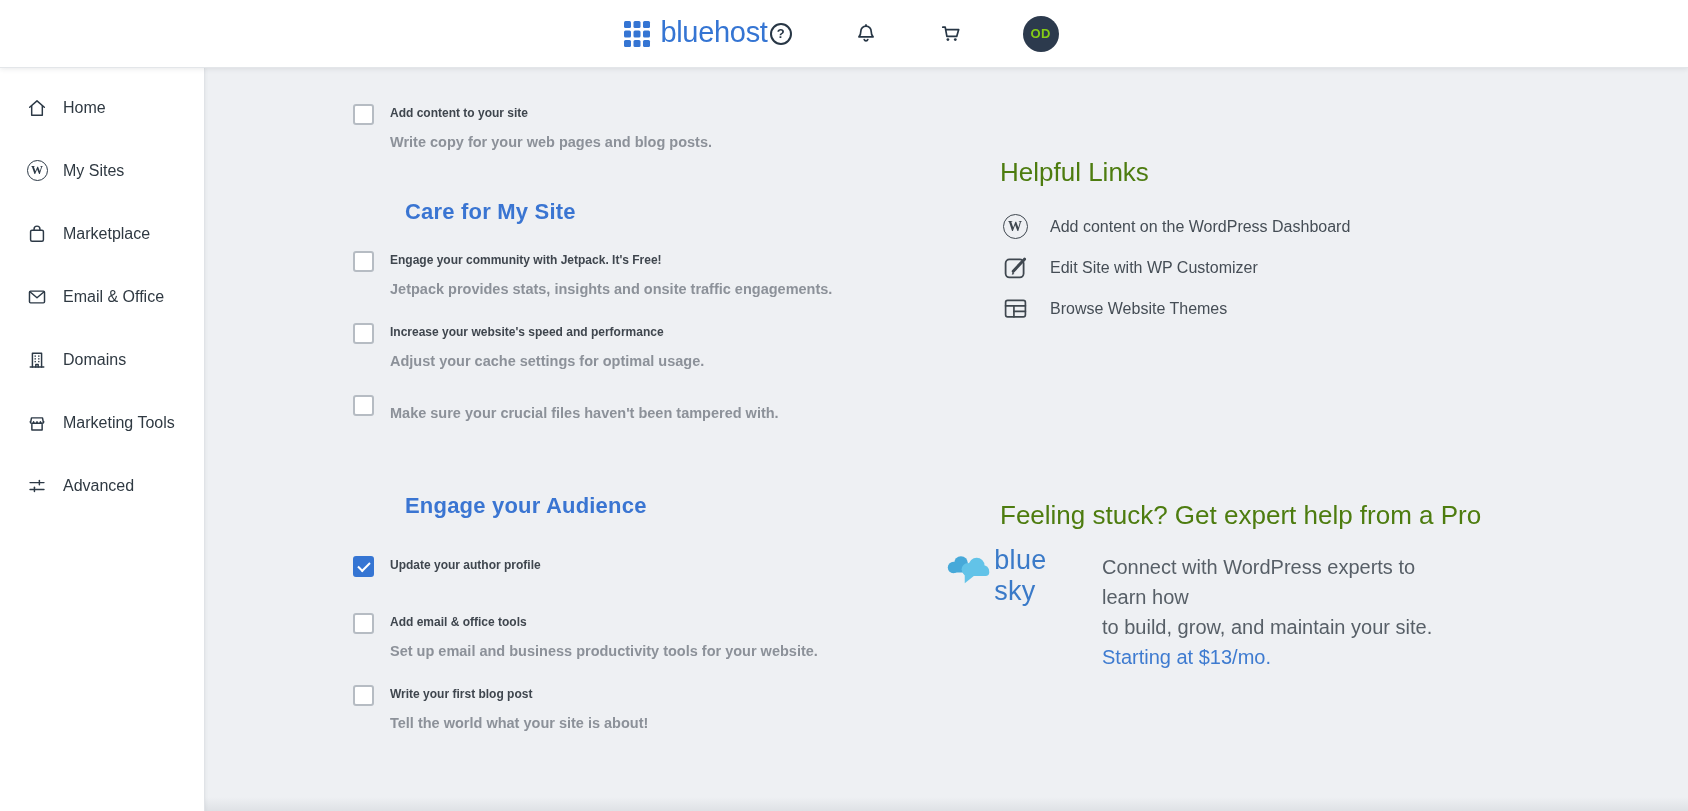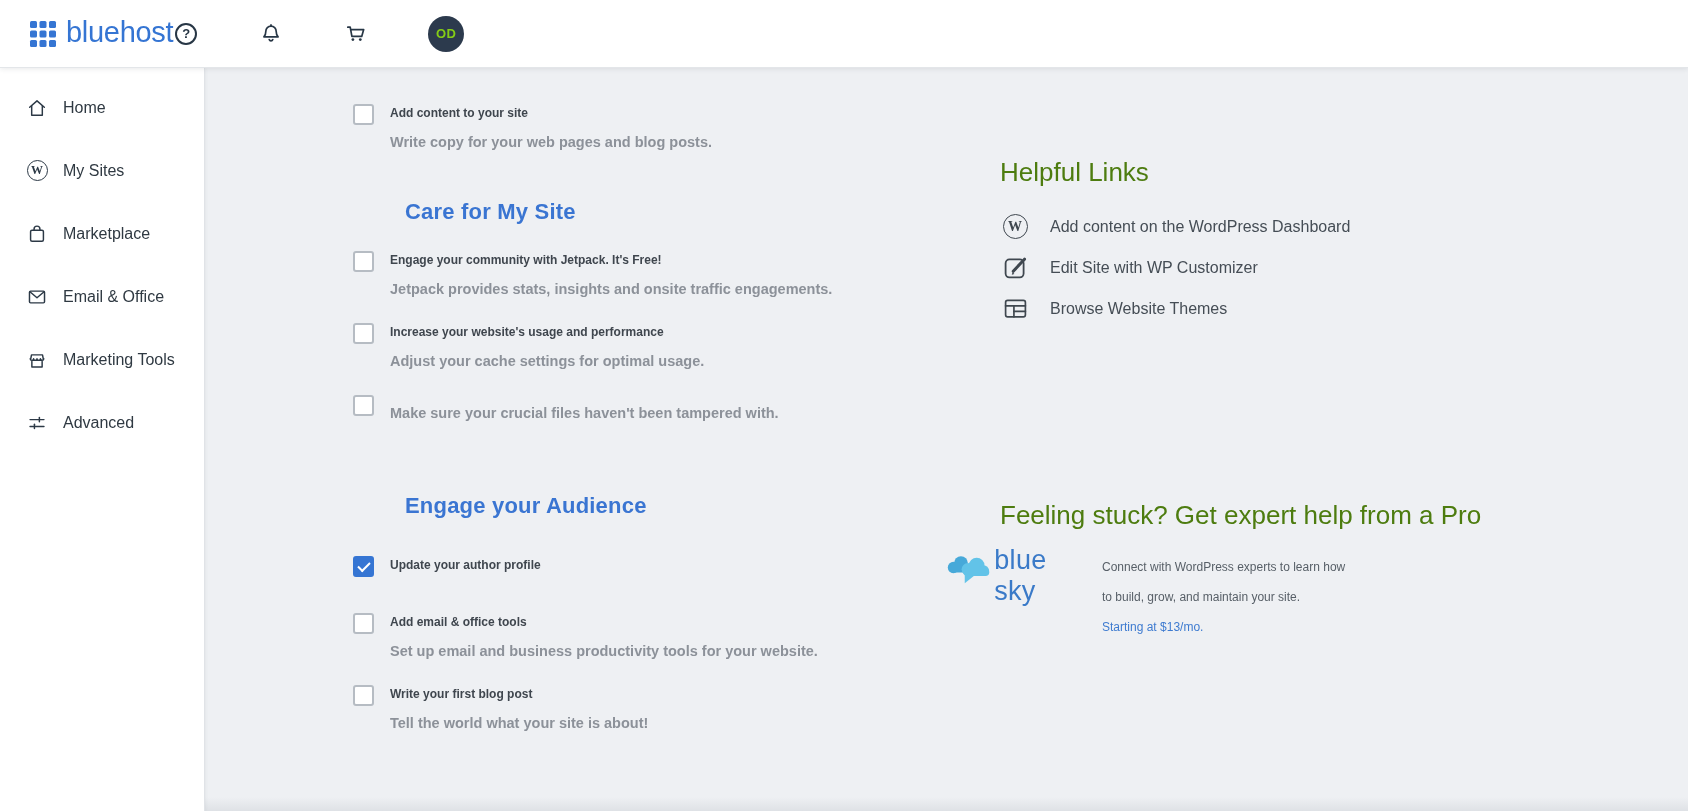--- a/index.html
+++ b/index.html
@@ -9,21 +9,21 @@
     background:#eef0f3;
     font-family:"Liberation Sans", sans-serif;
     overflow:hidden;
     color:#3f464e;
   }
 
   
   .topbar {
     position:absolute; top:0; left:0; right:0; height:68px;
     background:#ffffff;
-    display:flex; align-items:center; justify-content:flex-start;
+    display:flex; align-items:center; justify-content:center;
     padding:0 35px 0 30px;
     border-bottom:1px solid #e3e6e9;
     box-shadow:0 1px 5px rgba(40,50,60,.10);
     z-index:10;
   }
   .logo { display:flex; align-items:center; gap:10px; background:none; border:none; cursor:pointer; }
   .logo-grid { width:26px; height:26px; position:relative; }
   .logo-grid::before {
     content:""; position:absolute; left:0; top:0;
     width:7px; height:7px; background:#3575d3; border-radius:1.5px;
@@ -89,21 +89,21 @@
   .wp-circle {
     width:25px; height:25px; border:1.7px solid #3f474f; border-radius:50%;
     display:flex; align-items:center; justify-content:center;
     font-weight:bold; font-size:14px; color:#3f474f;
     font-family:"Liberation Serif", serif;
   }
   .hl-label { font-size:16px; color:#454d55; }
 
   .bluesky { position:absolute; left:944px; top:544px; width:114px; display:flex; flex-direction:row; }
   .bluesky-text { font-size:27px; color:#3a7ac8; margin-top:1px; letter-spacing:.3px; }
-  .expert-text { position:absolute; left:1102px; top:552px; width:360px; font-size:12px; line-height:30px; color:#575f67; }
+  .expert-text { position:absolute; left:1102px; top:552px; width:360px; font-size:20px; line-height:30px; color:#575f67; }
   .expert-text .line { display:block; }
   .expert-link { color:#3e7bd0; cursor:pointer; }
 
   .bottom-shade {
     position:absolute; left:205px; right:0; bottom:0; height:14px;
     background:linear-gradient(to bottom, rgba(0,0,0,0), rgba(110,120,132,.12));
   }
 </style>
 </head>
 <body>
@@ -165,20 +165,38 @@
       <svg width="22" height="22" viewBox="0 0 24 24" fill="none" stroke="#2c3946" stroke-width="1.6" stroke-linecap="round" stroke-linejoin="round">
         <rect x="3.8" y="5.6" width="16.4" height="12.8" rx="1.2"></rect>
         <path d="M4.6 6.6 12 12.8 19.4 6.6"></path>
       </svg>
     </span>
     <span class="side-label">Email &amp; Office</span>
   </div>
   <div class="side-item">
     <span class="side-icon">
       <svg width="22" height="22" viewBox="0 0 24 24" fill="none" stroke="#2c3946" stroke-width="1.6" stroke-linecap="round" stroke-linejoin="round">
+        <path d="M7 19.6 V4.6 h10 v15"></path>
+        <path d="M4.6 19.6 h14.8"></path>
+        <g fill="#2c3946" stroke="none">
+          <rect x="9.3" y="7" width="1.5" height="1.5"></rect>
+            <rect x="13.2" y="7" width="1.5" height="1.5"></rect>
+          <rect x="9.3" y="10" width="1.5" height="1.5"></rect>
+            <rect x="13.2" y="10" width="1.5" height="1.5"></rect>
+          <rect x="9.3" y="13" width="1.5" height="1.5"></rect>
+            <rect x="13.2" y="13" width="1.5" height="1.5"></rect>
+        </g>
+        <path d="M10.7 19.6 v-2.8 h2.6 v2.8"></path>
+      </svg>
+    </span>
+    <span class="side-label">Domains</span>
+  </div>
+  <div class="side-item">
+    <span class="side-icon">
+      <svg width="22" height="22" viewBox="0 0 24 24" fill="none" stroke="#2c3946" stroke-width="1.6" stroke-linecap="round" stroke-linejoin="round">
         <path d="M5.2 10.4 6 6.4 h12 l.8 4"></path>
         <path d="M4.6 10.5 a1.85 1.85 0 0 0 3.7 0 a1.85 1.85 0 0 0 3.7 0 a1.85 1.85 0 0 0 3.7 0 a1.85 1.85 0 0 0 3.7 0"></path>
         <path d="M6.4 13.6 V19.6 h11.2 V13.6"></path>
       </svg>
     </span>
     <span class="side-label">Marketing Tools</span>
   </div>
   <div class="side-item">
     <span class="side-icon">
       <svg width="22" height="22" viewBox="0 0 24 24" fill="none" stroke="#2c3946" stroke-width="1.6" stroke-linecap="round" stroke-linejoin="round">
@@ -208,21 +226,21 @@
     <span class="checkbox"></span>
     <div class="check-text">
       <div class="check-title">Engage your community with Jetpack. It's Free!</div>
       <div class="check-sub">Jetpack provides stats, insights and onsite traffic engagements.</div>
     </div>
   </div>
 
   <div class="check-item" style="top:322px">
     <span class="checkbox"></span>
     <div class="check-text">
-      <div class="check-title">Increase your website's usage and performance</div>
+      <div class="check-title">Increase your website's speed and performance</div>
       <div class="check-sub">Adjust your cache settings for optimal usage.</div>
     </div>
   </div>
 
   <div class="check-item" style="top:394px">
     <span class="checkbox"></span>
     <div class="check-text">
       <div class="check-sub">Make sure your crucial files haven't been tampered with.</div>
     </div>
   </div>

